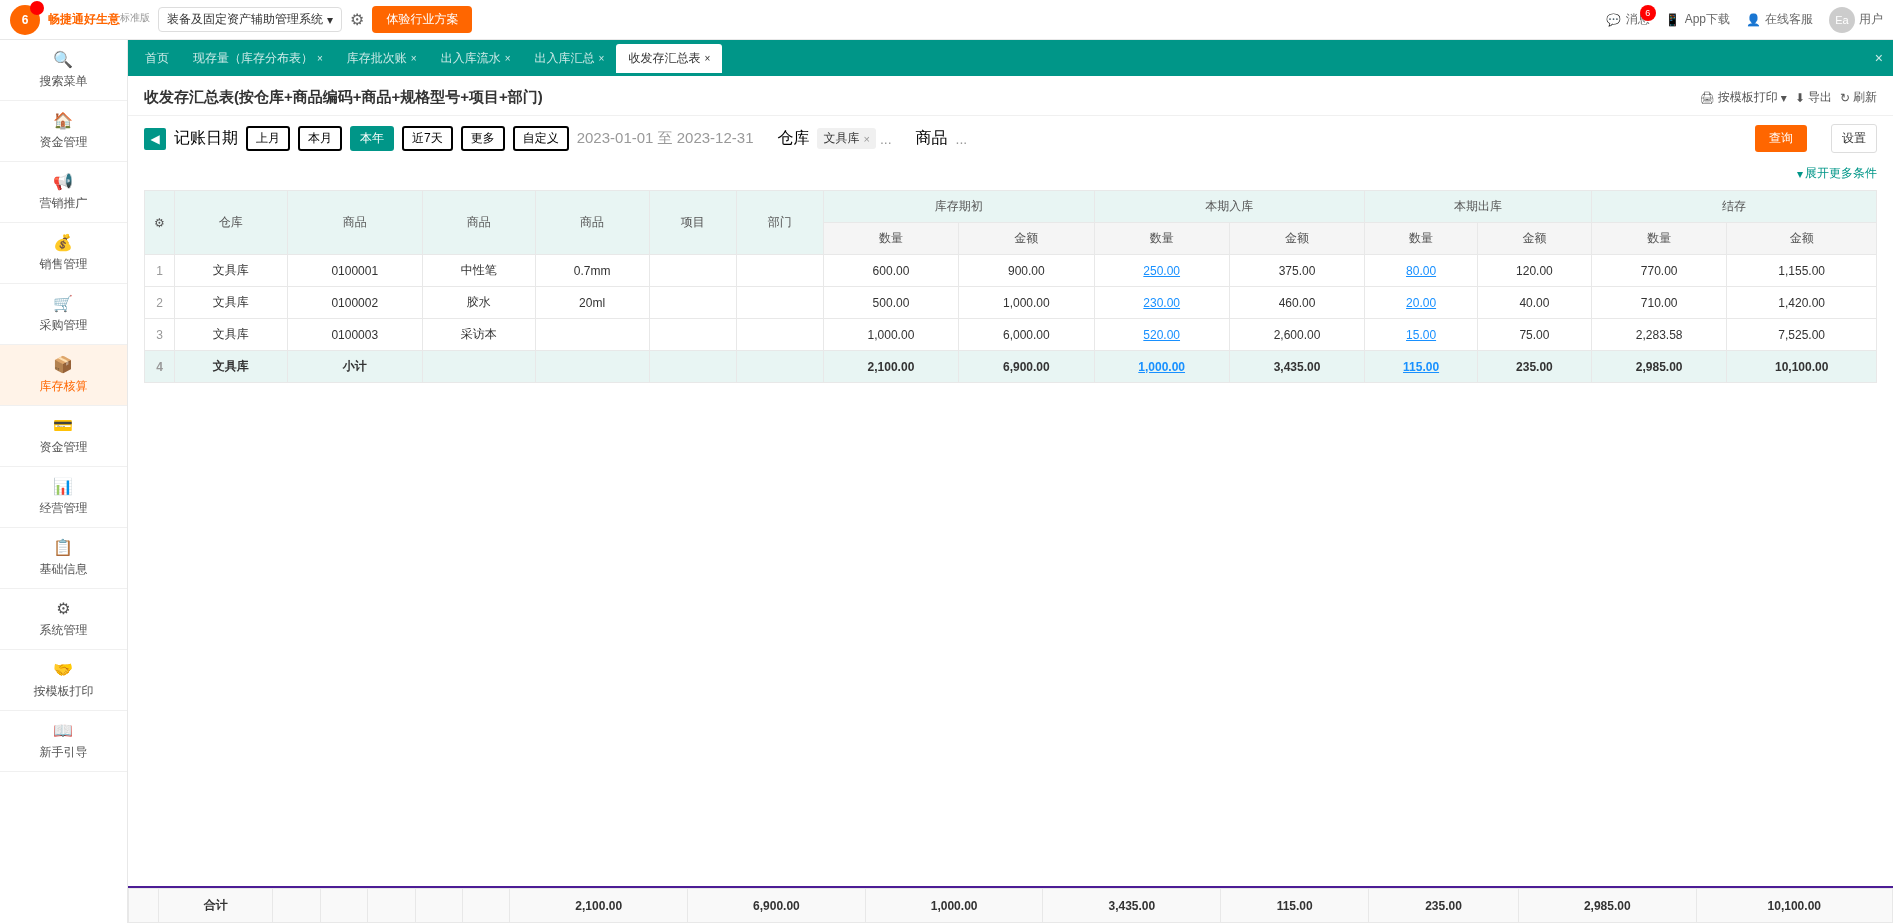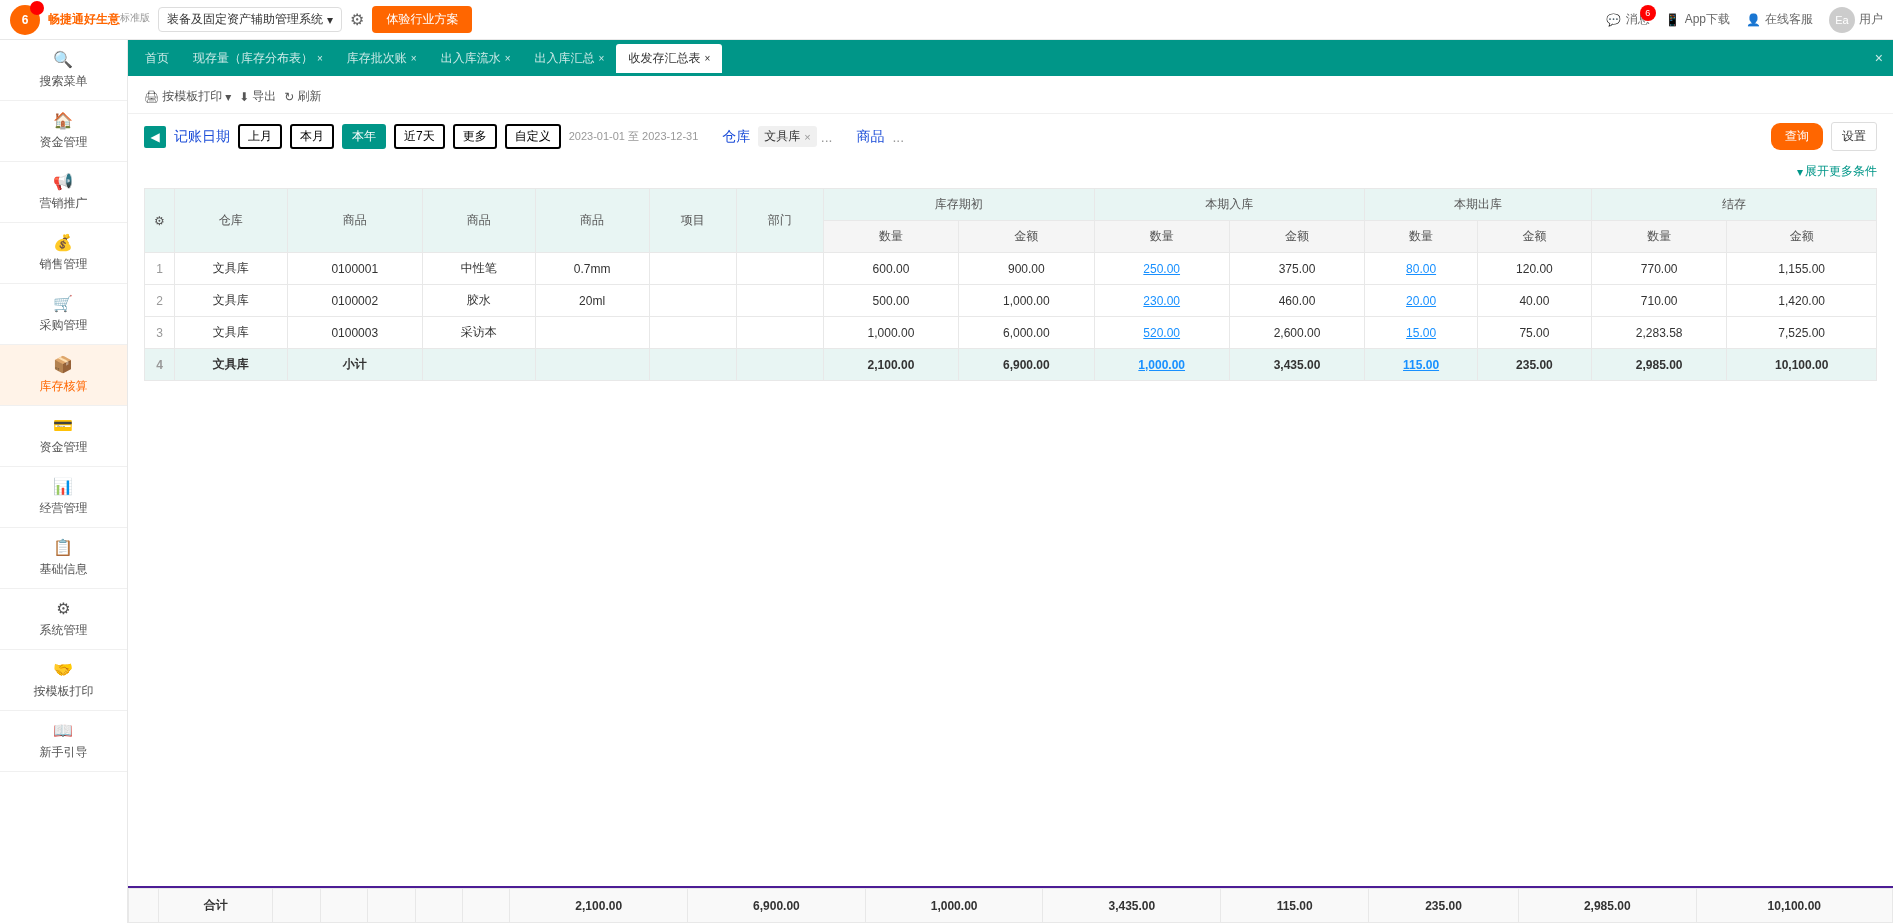--- a/index.html
+++ b/index.html
@@ -36,30 +36,30 @@
     .tab-close-main { position: absolute; right: 10px; font-size: 14px; color: rgba(255,255,255,0.8); cursor: pointer; }
 
     
     .page-inner { background: #fff; margin: 0; padding: 0; min-height: 100%; }
     .page-header { padding: 12px 16px 8px; border-bottom: 1px solid #f0f0f0; }
     .page-title { font-size: 15px; font-weight: bold; color: #333; }
 
     
     .toolbar { display: flex; align-items: center; padding: 8px 16px; gap: 8px; flex-wrap: wrap; }
     .toolbar-collapse-btn { width: 22px; height: 22px; background: #009688; color: #fff; border: none; cursor: pointer; border-radius: 2px; display: flex; align-items: center; justify-content: center; font-size: 12px; }
-    .filter-label { font-size: 14px; color: #1d4ed8; }
+    .filter-label { font-size: 16px; color: #000000; }
     .date-btn { padding: 2px 8px; border: 2px solid #000000; border-radius: 3px; font-size: 12px; cursor: pointer; background: #fff; }
     .date-btn.active { background: #009688; color: #fff; border-color: #009688; }
-    .date-range { font-size: 11px; color: #999; }
+    .date-range { font-size: 15px; color: #999; }
     .warehouse-filter { display: flex; align-items: center; gap: 4px; }
     .filter-tag { display: flex; align-items: center; gap: 4px; background: #f0f0f0; border-radius: 3px; padding: 2px 6px; font-size: 12px; }
     .filter-tag-close { cursor: pointer; color: #999; font-size: 11px; }
     .goods-filter { display: flex; align-items: center; gap: 4px; }
-    .query-btn { background: #ff6600; color: #fff; border: none; border-radius: 9px; padding: 5px 14px; font-size: 12px; cursor: pointer; }
-    .setting-btn { background: #fff; color: #333; border: 1px solid #ddd; border-radius: 3px; padding: 5px 10px; font-size: 12px; cursor: pointer; }
+    .query-btn { background: #ff6600; color: #fff; border: none; border-radius: 3px; padding: 5px 14px; font-size: 12px; cursor: pointer; }
+    .setting-btn { background: #fff; color: #333; border: 1px solid #ddd; border-radius: 3px; padding: 5px 10px; font-size: 12px; cursor: pointer; margin-left: 16px; }
 
     
     .filter-row2 { display: flex; align-items: center; padding: 4px 16px 8px; gap: 8px; }
     .expand-btn { color: #009688; font-size: 12px; cursor: pointer; display: flex; align-items: center; gap: 2px; }
 
     
     .table-container { padding: 0 16px 16px; }
     table { width: 100%; border-collapse: collapse; font-size: 12px; }
     thead tr th { background: #f5f5f5; border: 1px solid #e8e8e8; padding: 7px 8px; text-align: center; color: #555; font-weight: normal; white-space: nowrap; }
     thead tr.header-row1 th { background: #e8f5f3; }
@@ -199,20 +199,21 @@
           <span class="tab-close">×</span>
         </div>
         <span class="tab-close-main" style="margin-left:auto;">×</span>
       </div>
 
       <div class="page-content">
         <div class="page-inner">
 
           <div class="page-header">
             <div style="display:flex;align-items:center;justify-content:space-between;">
+              <h2 class="page-title">收发存汇总表(按仓库+商品编码+商品+规格型号+项目+部门)</h2>
               <div class="top-actions" style="padding:0;">
                 <div class="top-action-item">
                   <span>🖨</span>
                   <span>按模板打印</span>
                   <span>▾</span>
                 </div>
                 <div class="top-action-item">
                   <span>⬇</span>
                   <span>导出</span>
                 </div>

